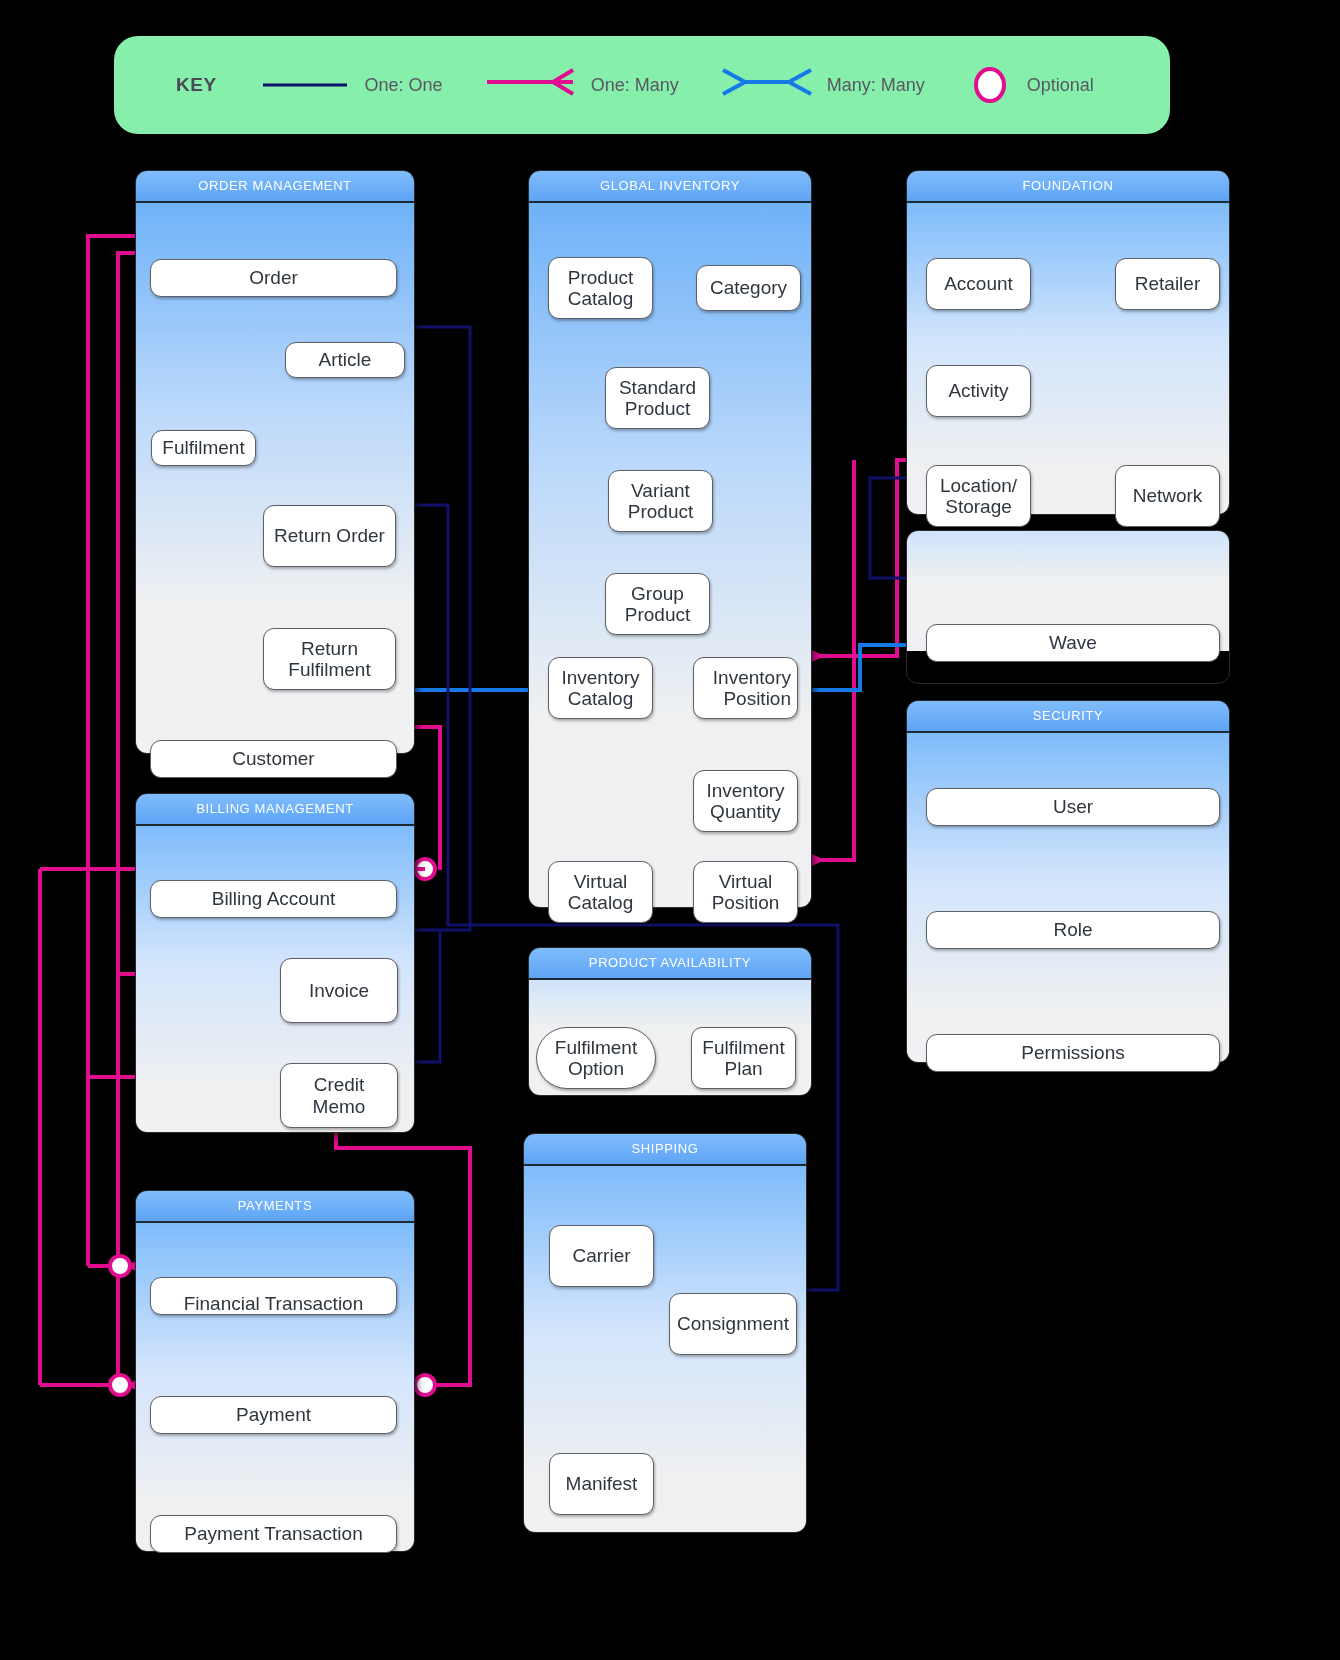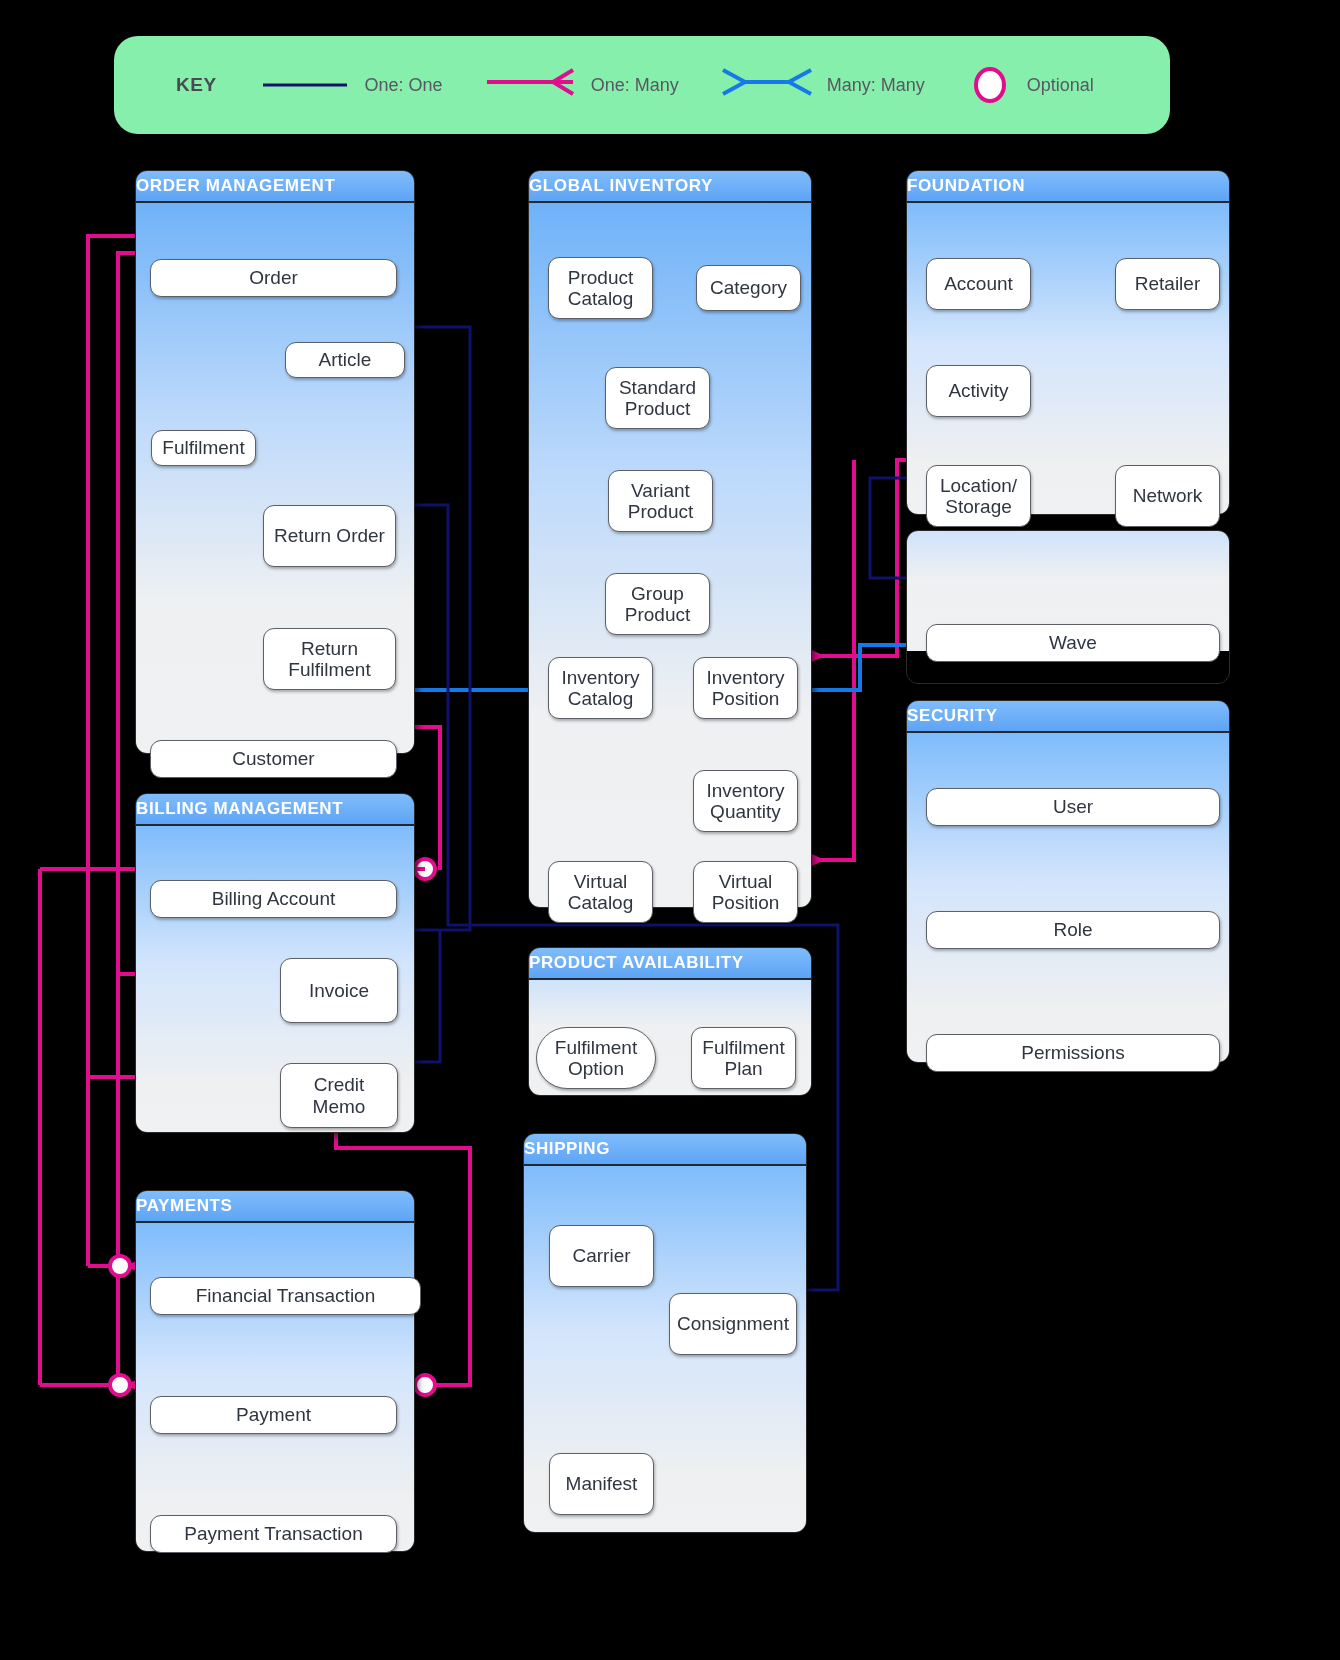--- a/index.html
+++ b/index.html
@@ -11,21 +11,21 @@
     background:#86efac;border-radius:24px;display:flex;align-items:center;
     box-shadow:0 2px 4px rgba(0,0,0,.35);
   }
   .legend-key{font-weight:bold;font-size:19px;color:#4a4a55;margin-left:62px;letter-spacing:.5px;}
   .legend-item{display:flex;align-items:center;margin-left:42px;}
   .legend-label{font-size:18px;color:#585863;margin-left:14px;}
   .legend-svg{display:block;}
 
   .group{position:absolute;border-radius:12px;box-shadow:3px 4px 6px rgba(0,0,0,.55);overflow:hidden;
          border:1px solid #2a2a2a;}
-  .group-head{height:30px;line-height:30px;font-size:17px;font-weight:bold;
+  .group-head{height:30px;line-height:30px;text-align:center;font-size:13px;font-weight:normal;
     color:#fff;letter-spacing:.6px;
     background:linear-gradient(180deg,#7fbcfb 0%,#5ea4f5 100%);
     border-bottom:2px solid #1e2a33;}
   .group-body{position:relative;width:100%;
     background:linear-gradient(180deg,#6fb2f8 0%,#bcd9fb 38%,#eef0f2 72%,#f0f1f2 100%);}
   .group-body.short{background:linear-gradient(180deg,#7fbcfb 0%,#d3e5fc 45%,#eff0f1 85%,#f0f1f2 100%);}
   .group-body.flat{background:linear-gradient(180deg,#cfe3fb 0%,#eef0f1 40%,#f0f1f2 100%);}
 
   .entity{position:absolute;background:#fff;border:1.6px solid #5d6066;border-radius:11px;
     display:flex;align-items:center;justify-content:center;text-align:center;
@@ -286,21 +286,21 @@
     </div>
     <div class="entity" style="left: 150px; top: 880px; width: 247px; height: 38px;">
       <span>Billing Account</span>
     </div>
     <div class="entity" style="left: 280px; top: 958px; width: 118px; height: 65px;">
       <span>Invoice</span>
     </div>
     <div class="entity" style="left: 280px; top: 1063px; width: 118px; height: 65px;">
       <span>Credit Memo</span>
     </div>
-    <div class="entity" style="left: 150px; top: 1277px; width: 271px; height: 38px;">
+    <div class="entity" style="left: 150px; top: 1277px; width: 247px; height: 38px; align-items: flex-end;">
       <span>Financial Transaction</span>
     </div>
     <div class="entity" style="left: 150px; top: 1396px; width: 247px; height: 38px;">
       <span>Payment</span>
     </div>
     <div class="entity" style="left: 150px; top: 1515px; width: 247px; height: 38px;">
       <span>Payment Transaction</span>
     </div>
     <div class="entity" style="left: 548px; top: 257px; width: 105px; height: 62px;">
       <span>Product Catalog</span>
@@ -313,21 +313,21 @@
     </div>
     <div class="entity" style="left: 608px; top: 470px; width: 105px; height: 62px;">
       <span>Variant Product</span>
     </div>
     <div class="entity" style="left: 605px; top: 573px; width: 105px; height: 62px;">
       <span>Group Product</span>
     </div>
     <div class="entity" style="left: 548px; top: 657px; width: 105px; height: 62px;">
       <span>Inventory Catalog</span>
     </div>
-    <div class="entity" style="left: 693px; top: 657px; width: 105px; height: 62px;">
+    <div class="entity" style="left: 693px; top: 657px; width: 105px; height: 62px; text-align: right;">
       <span>Inventory Position</span>
     </div>
     <div class="entity" style="left: 693px; top: 770px; width: 105px; height: 62px;">
       <span>Inventory Quantity</span>
     </div>
     <div class="entity" style="left: 548px; top: 861px; width: 105px; height: 62px;">
       <span>Virtual Catalog</span>
     </div>
     <div class="entity" style="left: 693px; top: 861px; width: 105px; height: 62px;">
       <span>Virtual Position</span>

